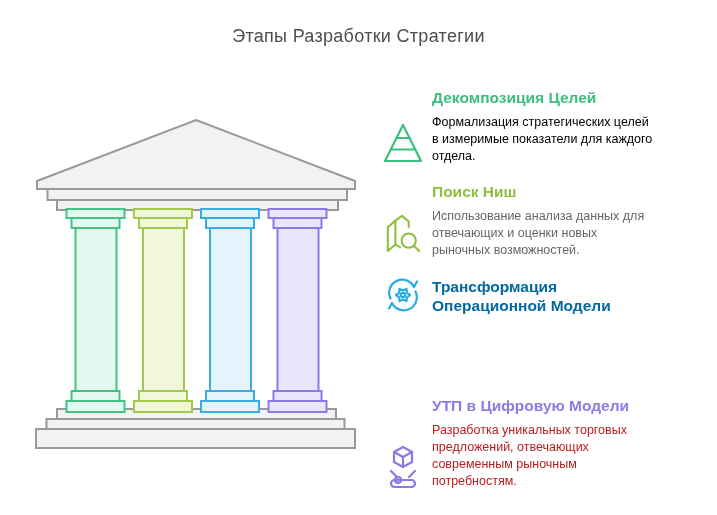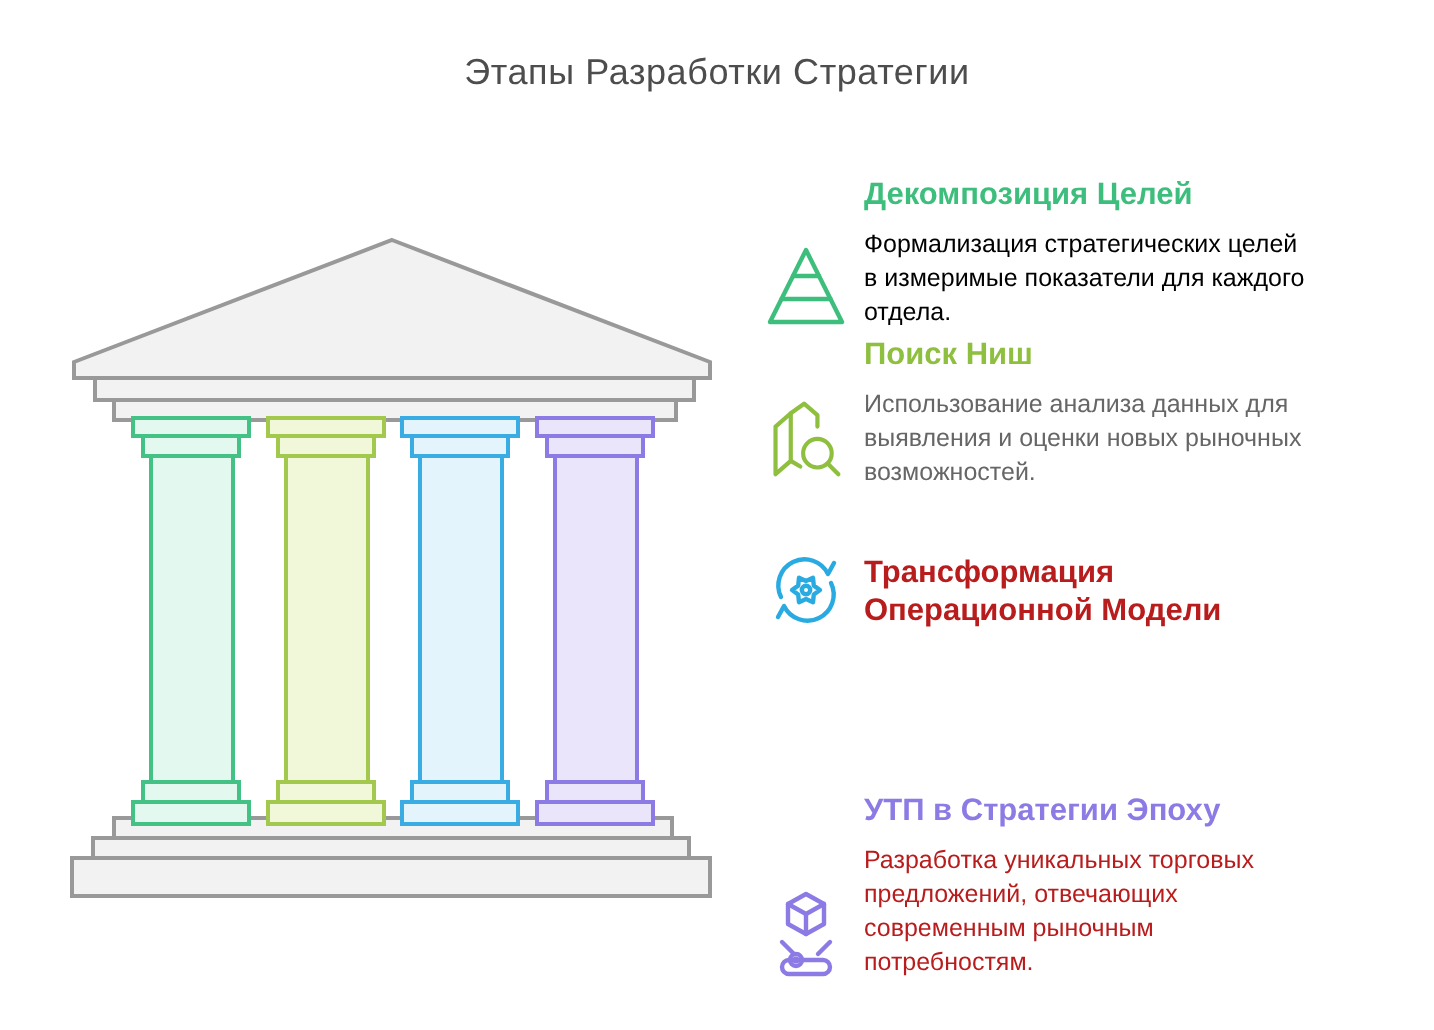--- a/index.html
+++ b/index.html
@@ -129,63 +129,63 @@
           <line x1="13.5" y1="17" x2="26.5" y2="17"></line>
           <line x1="7.8" y1="28.5" x2="32.2" y2="28.5"></line>
         </svg>
       </div>
       <div class="step-text">
         <h2 class="step-heading" style="color: rgb(61, 190, 124);">Декомпозиция Целей</h2>
         <p class="step-desc" style="color: #000000;">Формализация стратегических целей в измеримые показатели для каждого отдела.</p>
       </div>
     </div>
 
-    <div class="item" style="top:168px">
+    <div class="item" style="top:182px">
       <div class="icon-box" style="color: rgb(143, 191, 63);">
         <svg viewBox="0 0 42 48" fill="none" stroke-width="2.2" stroke-linecap="round" stroke-linejoin="round">
           <polygon points="5,15 13,8 13,33 5,40"></polygon>
           <polyline points="13,8 20,3 27,9 27,15"></polyline>
           <line x1="13" y1="33" x2="18" y2="36"></line>
           <circle cx="27" cy="29" r="7.5"></circle>
           <line x1="32.5" y1="34.5" x2="38" y2="40"></line>
         </svg>
       </div>
       <div class="step-text">
         <h2 class="step-heading" style="color: rgb(143, 191, 63);">Поиск Ниш</h2>
-        <p class="step-desc" style="color: rgb(102, 102, 102);">Использование анализа данных для выявления и оценки новых рыночных возможностей.</p>
+        <p class="step-desc" style="color: rgb(102, 102, 102);">Использование анализа данных для отвечающих и оценки новых рыночных возможностей.</p>
       </div>
     </div>
 
     <div class="item" style="top:272px">
       <div class="icon-box" style="color: rgb(41, 171, 226);">
         <svg viewBox="0 0 40 40" fill="none" stroke-width="2.2" stroke-linecap="round" stroke-linejoin="round">
           <path d="M7.5 23.5 A13 13 0 0 1 31 12 L34 6.5"></path>
           <path d="M32.5 16.5 A13 13 0 0 1 9 28 L6 33.5"></path>
           <path d="M27 20 L23.9 22.3 L23.5 26.1 L20 24.5 L16.5 26.1 L16.1 22.3 L13 20 L16.1 17.8 L16.5 13.9 L20 15.5 L23.5 13.9 L23.9 17.8 Z"></path>
           <circle cx="20" cy="20" r="2.1"></circle>
         </svg>
       </div>
       <div class="step-text">
-        <h2 class="step-heading" style="color: #b91c1c;">Трансформация Операционной Модели</h2>
+        <h2 class="step-heading" style="color: #0369a1;">Трансформация Операционной Модели</h2>
       </div>
     </div>
 
     <div class="item" style="top:396px">
       <div class="icon-box" style="color: rgb(140, 123, 228);">
         <svg viewBox="0 0 40 46" fill="none" stroke-width="2.2" stroke-linecap="round" stroke-linejoin="round">
           <polygon points="20,3 29,8 29,18 20,23 11,18 11,8"></polygon>
           <polyline points="11,8 20,13 29,8"></polyline>
           <line x1="20" y1="13" x2="20" y2="23"></line>
           <line x1="8" y1="27" x2="14" y2="33"></line>
           <line x1="32" y1="27" x2="26" y2="33"></line>
           <rect x="8" y="36" width="24" height="7" rx="3.5"></rect>
           <circle cx="15" cy="36" r="3"></circle>
           <circle cx="15" cy="36" r="0.7"></circle>
         </svg>
       </div>
       <div class="step-text">
-        <h2 class="step-heading" style="color: rgb(140, 123, 228);">УТП в Стратегии Эпоху</h2>
+        <h2 class="step-heading" style="color: rgb(140, 123, 228);">УТП в Цифровую Модели</h2>
         <p class="step-desc" style="color: #b91c1c;">Разработка уникальных торговых предложений, отвечающих современным рыночным потребностям.</p>
       </div>
     </div>
 
   </div>
 </div>
 
 </body></html>

